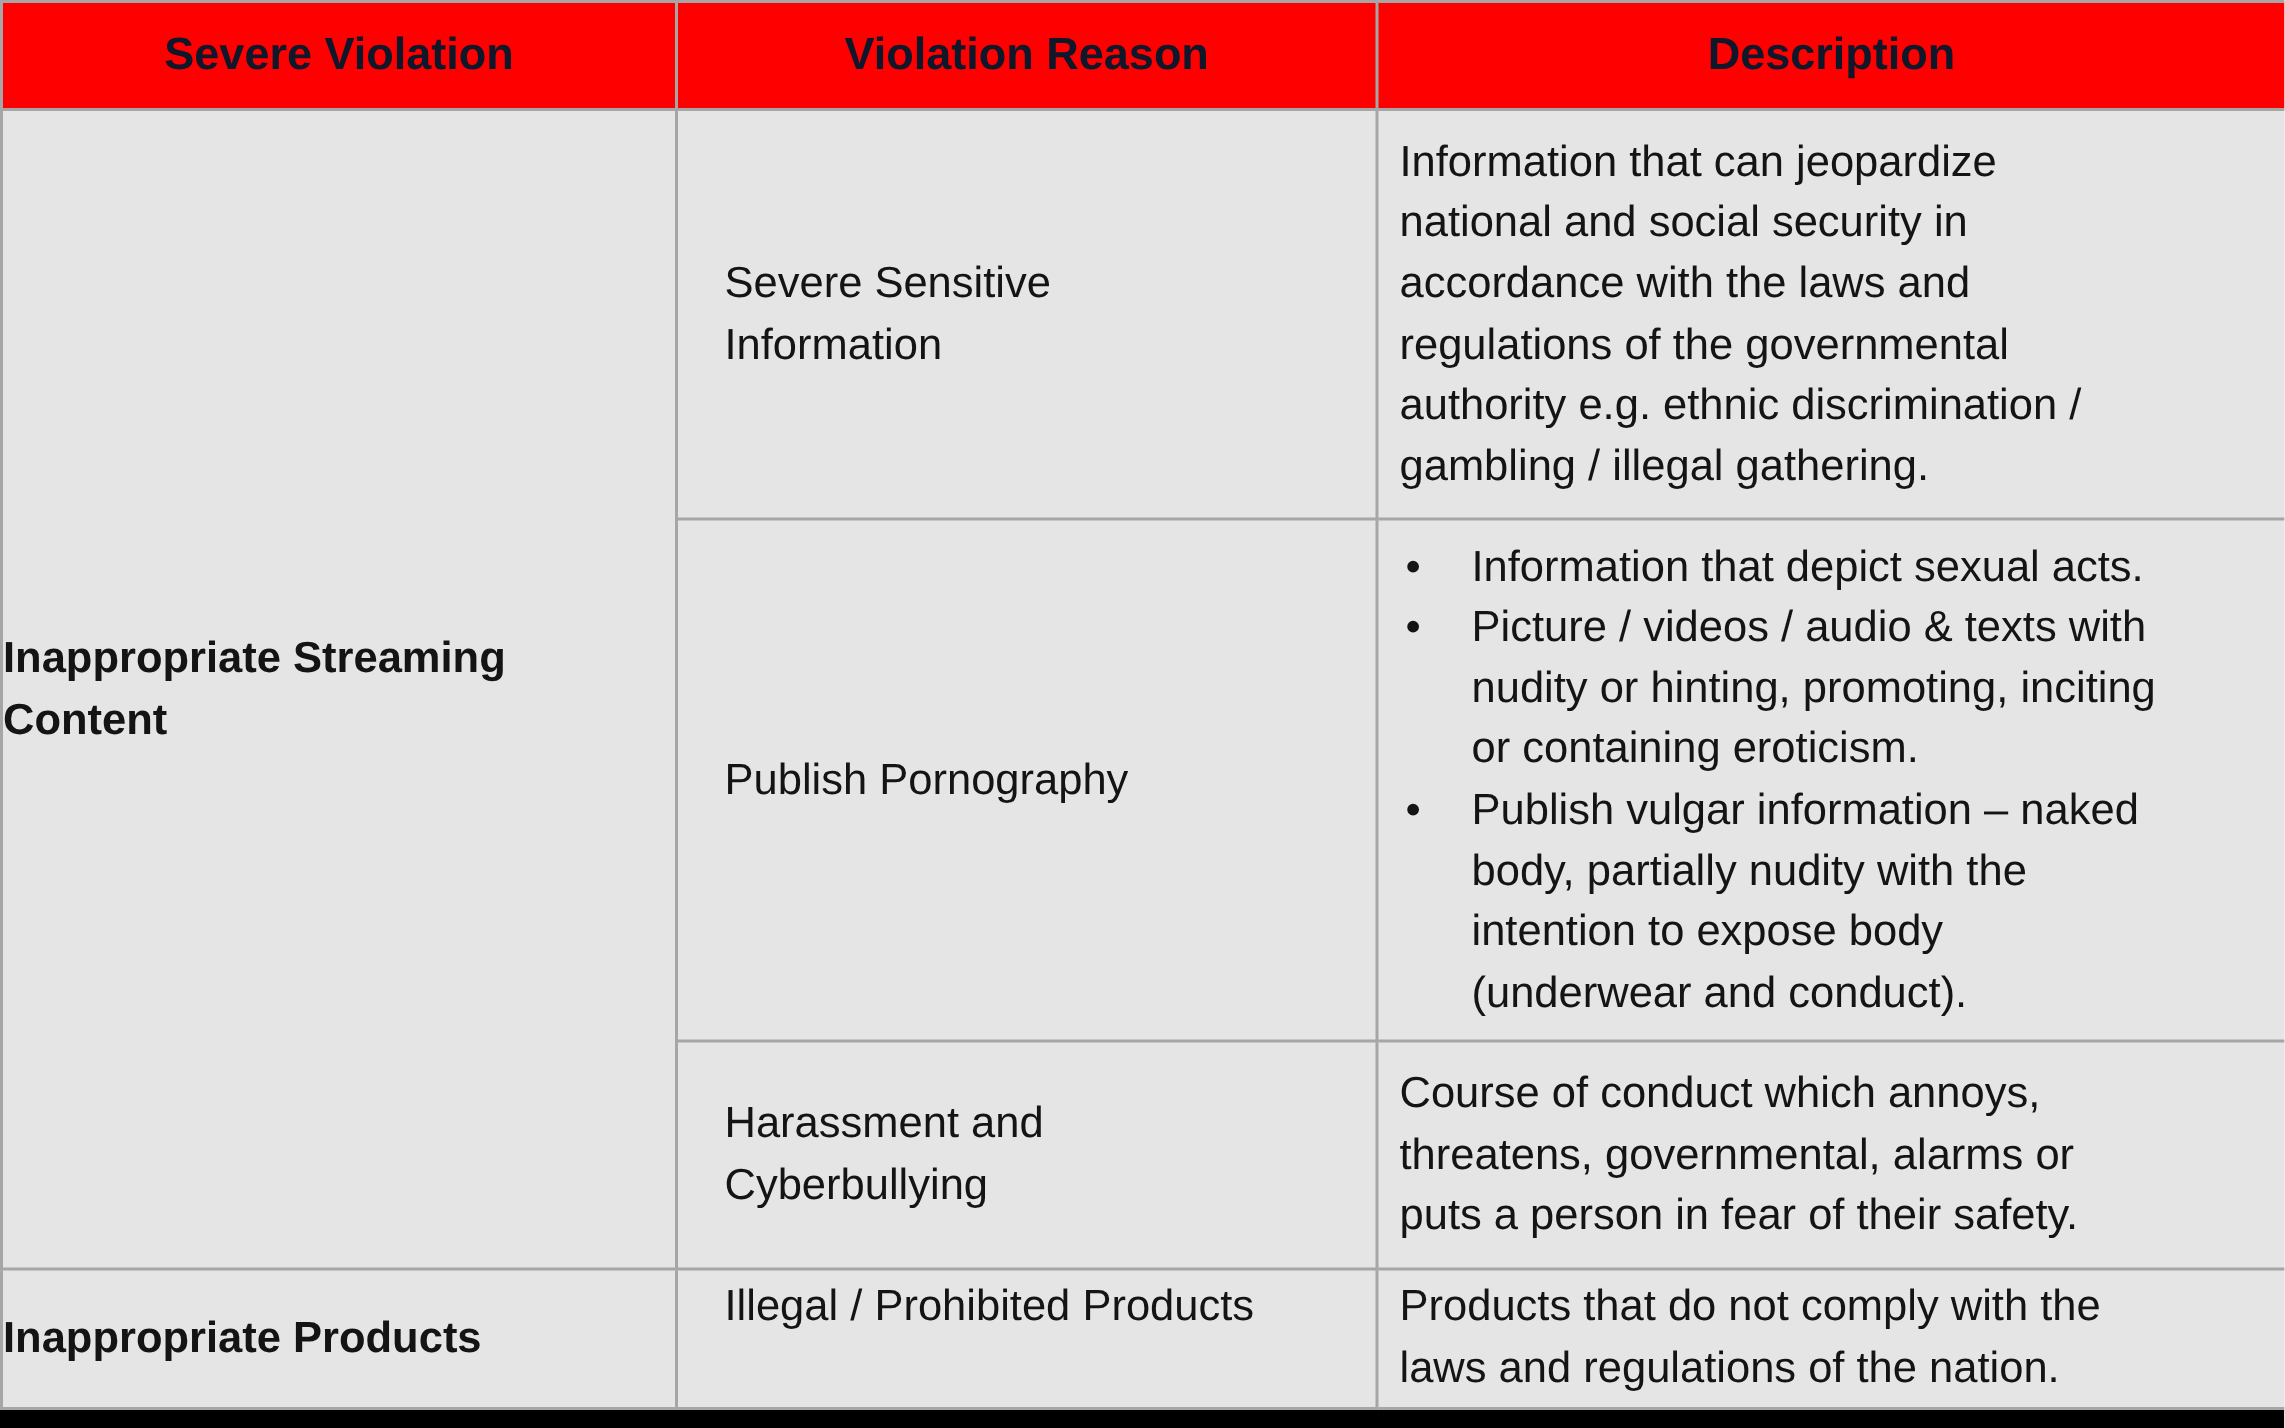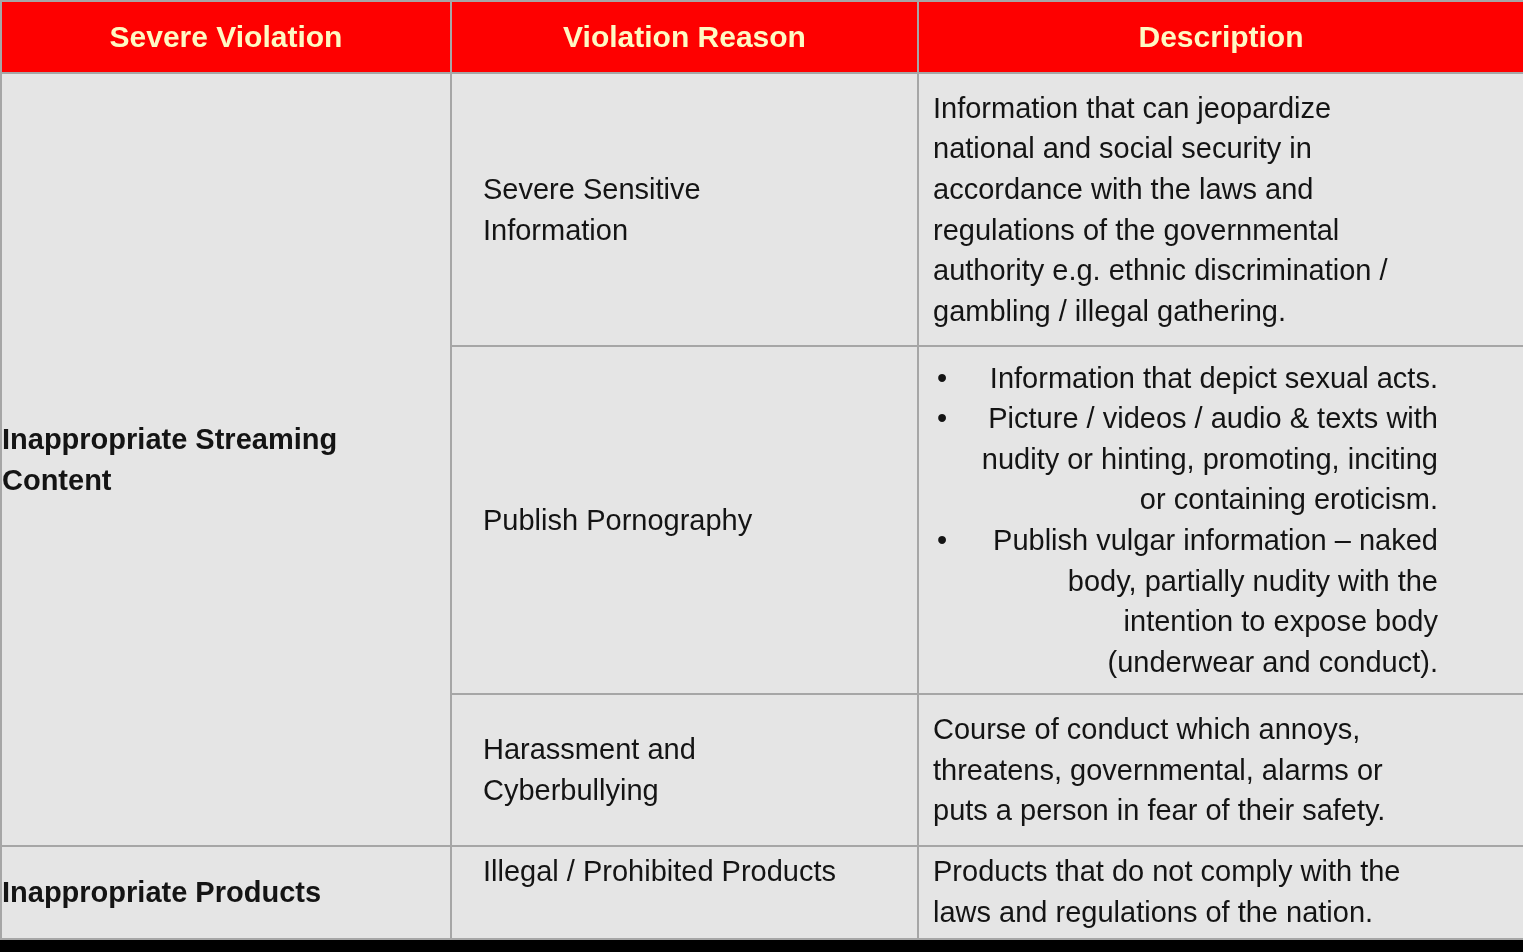--- a/index.html
+++ b/index.html
@@ -21,21 +21,21 @@
   }
   col.c1 { width: 450px; }
   col.c2 { width: 467px; }
   col.c3 { width: 606px; }
   th, td {
     border: 2px solid #a6a6a6;
     box-sizing: border-box;
   }
   th {
     background: #fe0000;
-    color: #fef9c3;
+    color: #0f172a;
     font-size: 30px;
     font-weight: 700;
     vertical-align: middle;
   }
   tr.header-row { height: 72px; }
   tr.row-1 { height: 273px; }
   tr.row-2 { height: 348px; }
   tr.row-3 { height: 152px; margin-left: 22px; }
   tr.row-4 { height: 91px; }
   td {
@@ -56,21 +56,20 @@
     padding: 6px 85px 6px 14px;
   }
   td.valign-top {
     vertical-align: top;
     padding-top: 4px;
   }
   ul.bullets {
     margin: 0;
     padding: 0;
     list-style: none;
-    text-align: right;
   }
   ul.bullets li {
     position: relative;
     padding-left: 48px;
   }
   ul.bullets li::before {
     content: "\2022";
     position: absolute;
     left: 4px;
   }

